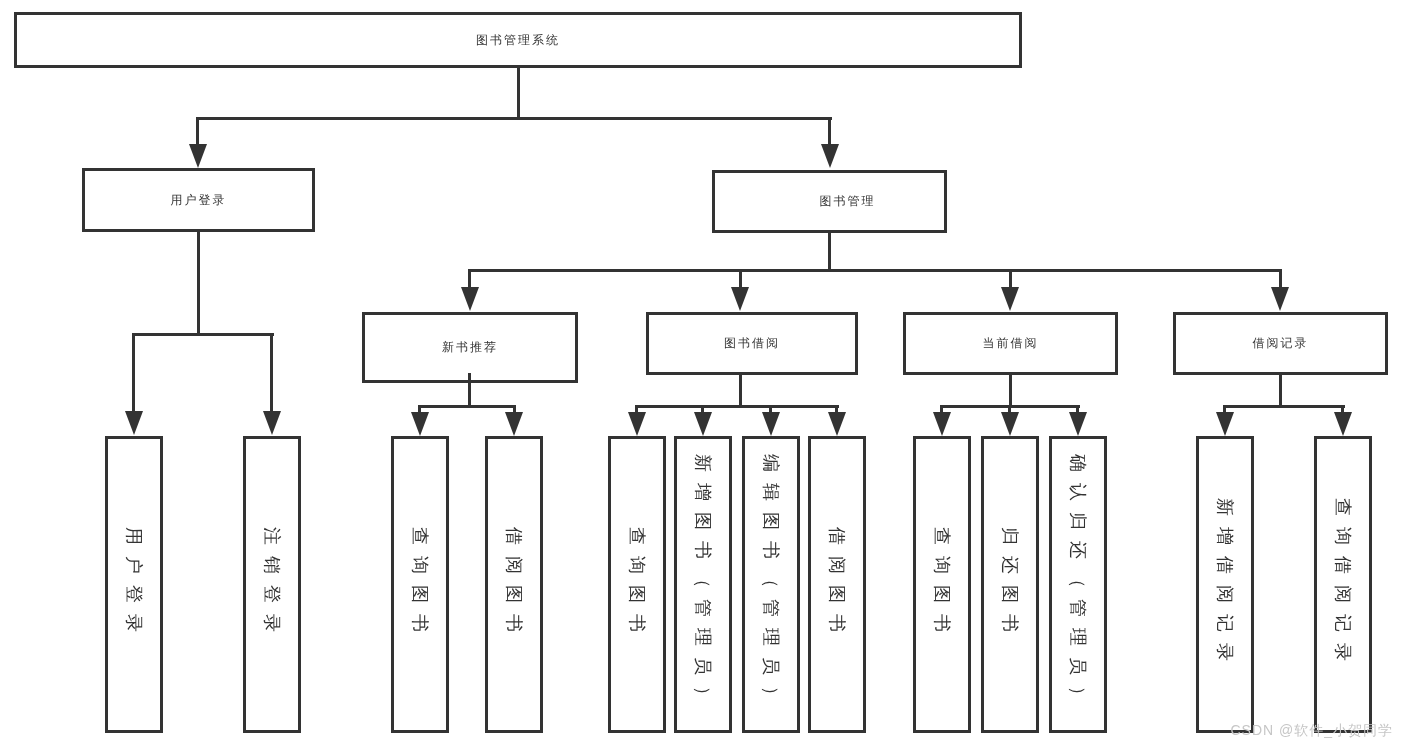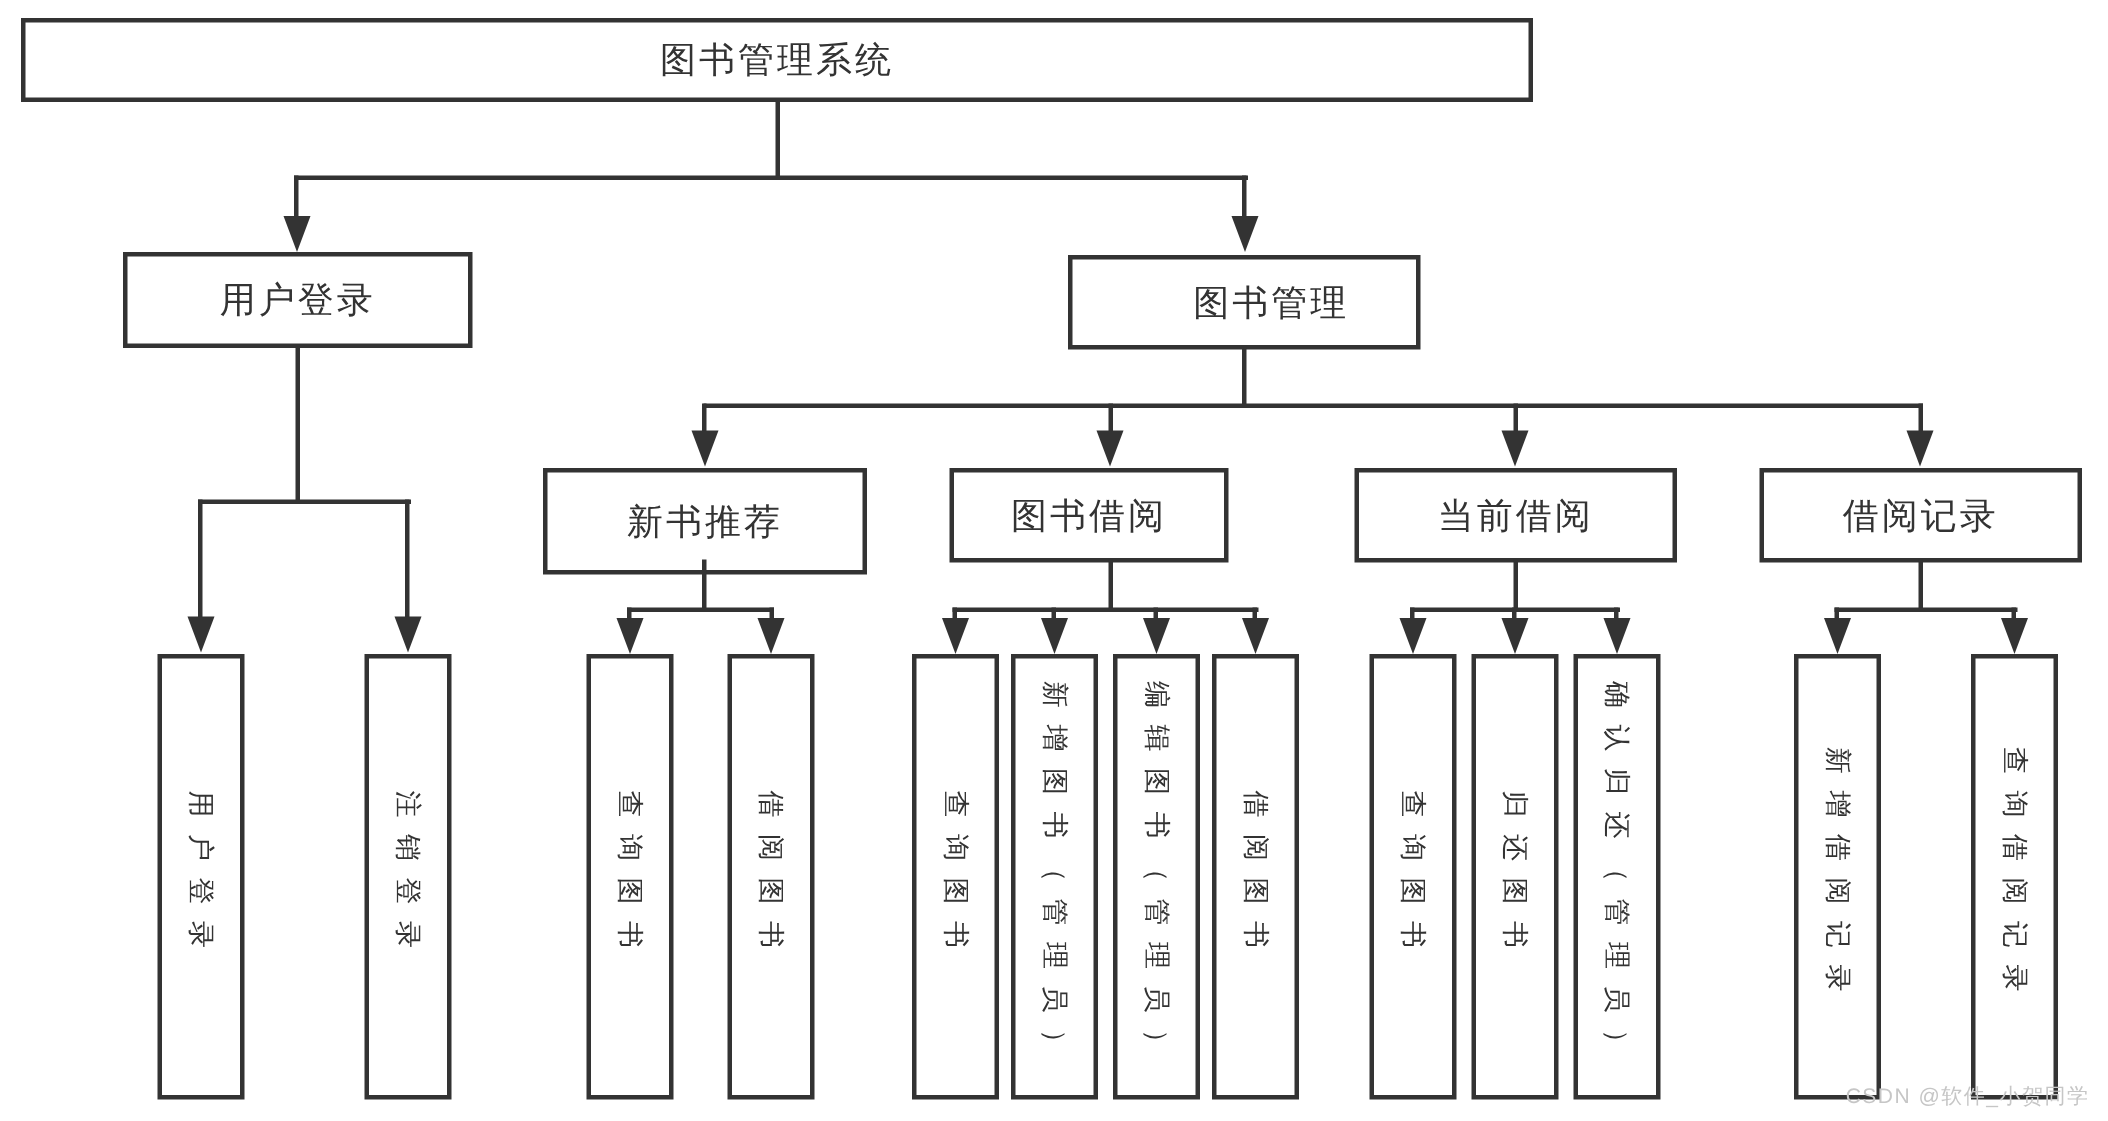--- a/index.html
+++ b/index.html
@@ -14,21 +14,21 @@
   
   .hnode {
     position: absolute;
     box-sizing: border-box;
     border: 3px solid #333333;
     background: #ffffff;
     display: flex;
     align-items: center;
     justify-content: center;
     color: #333333;
-    font-size: 24px;
+    font-size: 12px;
     letter-spacing: 2px;
     white-space: nowrap;
   }
   .vnode {
     position: absolute;
     box-sizing: border-box;
     top: 436px;
     width: 58px;
     height: 297px;
     border: 3px solid #333333;
@@ -105,21 +105,21 @@
   <div class="cline vline" style="left:1009px; top:269px; height:20px;"></div>
   <div class="cline vline" style="left:1279px; top:269px; height:20px;"></div>
   <div class="arrow" style="left:461px; top:287px;"></div>
   <div class="arrow" style="left:731px; top:287px;"></div>
   <div class="arrow" style="left:1001px; top:287px;"></div>
   <div class="arrow" style="left:1271px; top:287px;"></div>
 
   <div class="hnode" style="left:362px; top:312px; width:216px; height:71px;">
     <span>新书推荐</span>
   </div>
-  <div class="hnode" style="left:633px; top:312px; width:186px; height:63px;">
+  <div class="hnode" style="left:646px; top:312px; width:212px; height:63px;">
     <span>图书借阅</span>
   </div>
   <div class="hnode" style="left:1173px; top:312px; width:215px; height:63px;">
     <span>借阅记录</span>
   </div>
   <div class="hnode" style="left:903px; top:312px; width:215px; height:63px;">
     <span>当前借阅</span>
   </div>
 
   <div class="cline vline" style="left:468px; top:373px; height:35px;"></div>

